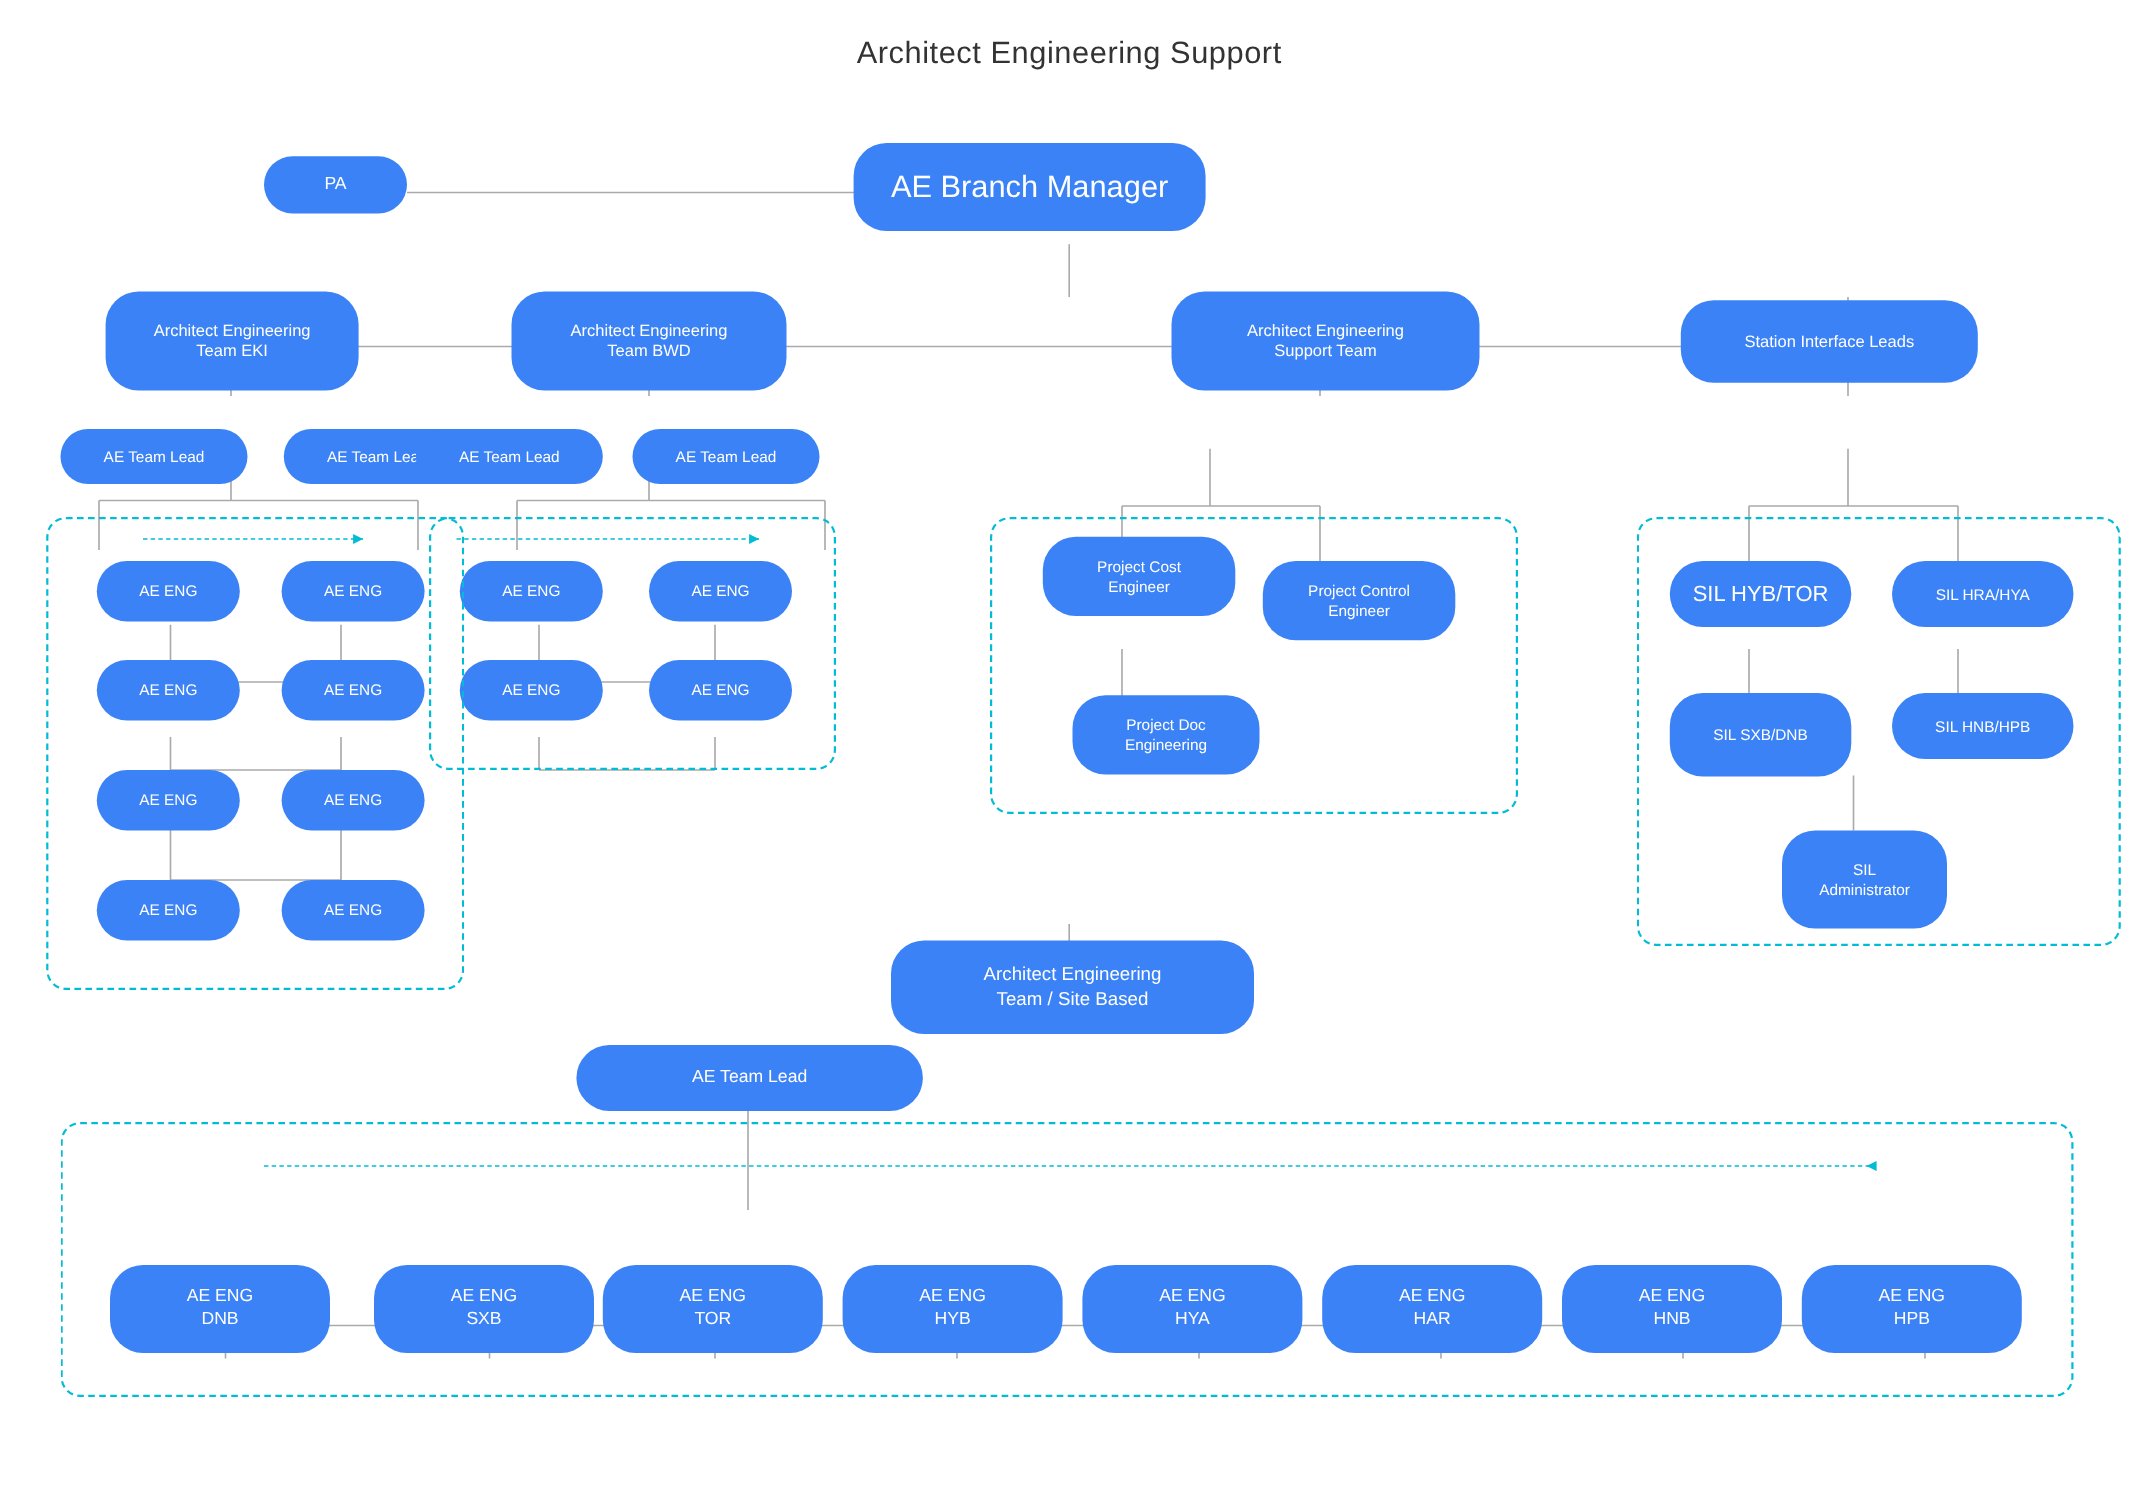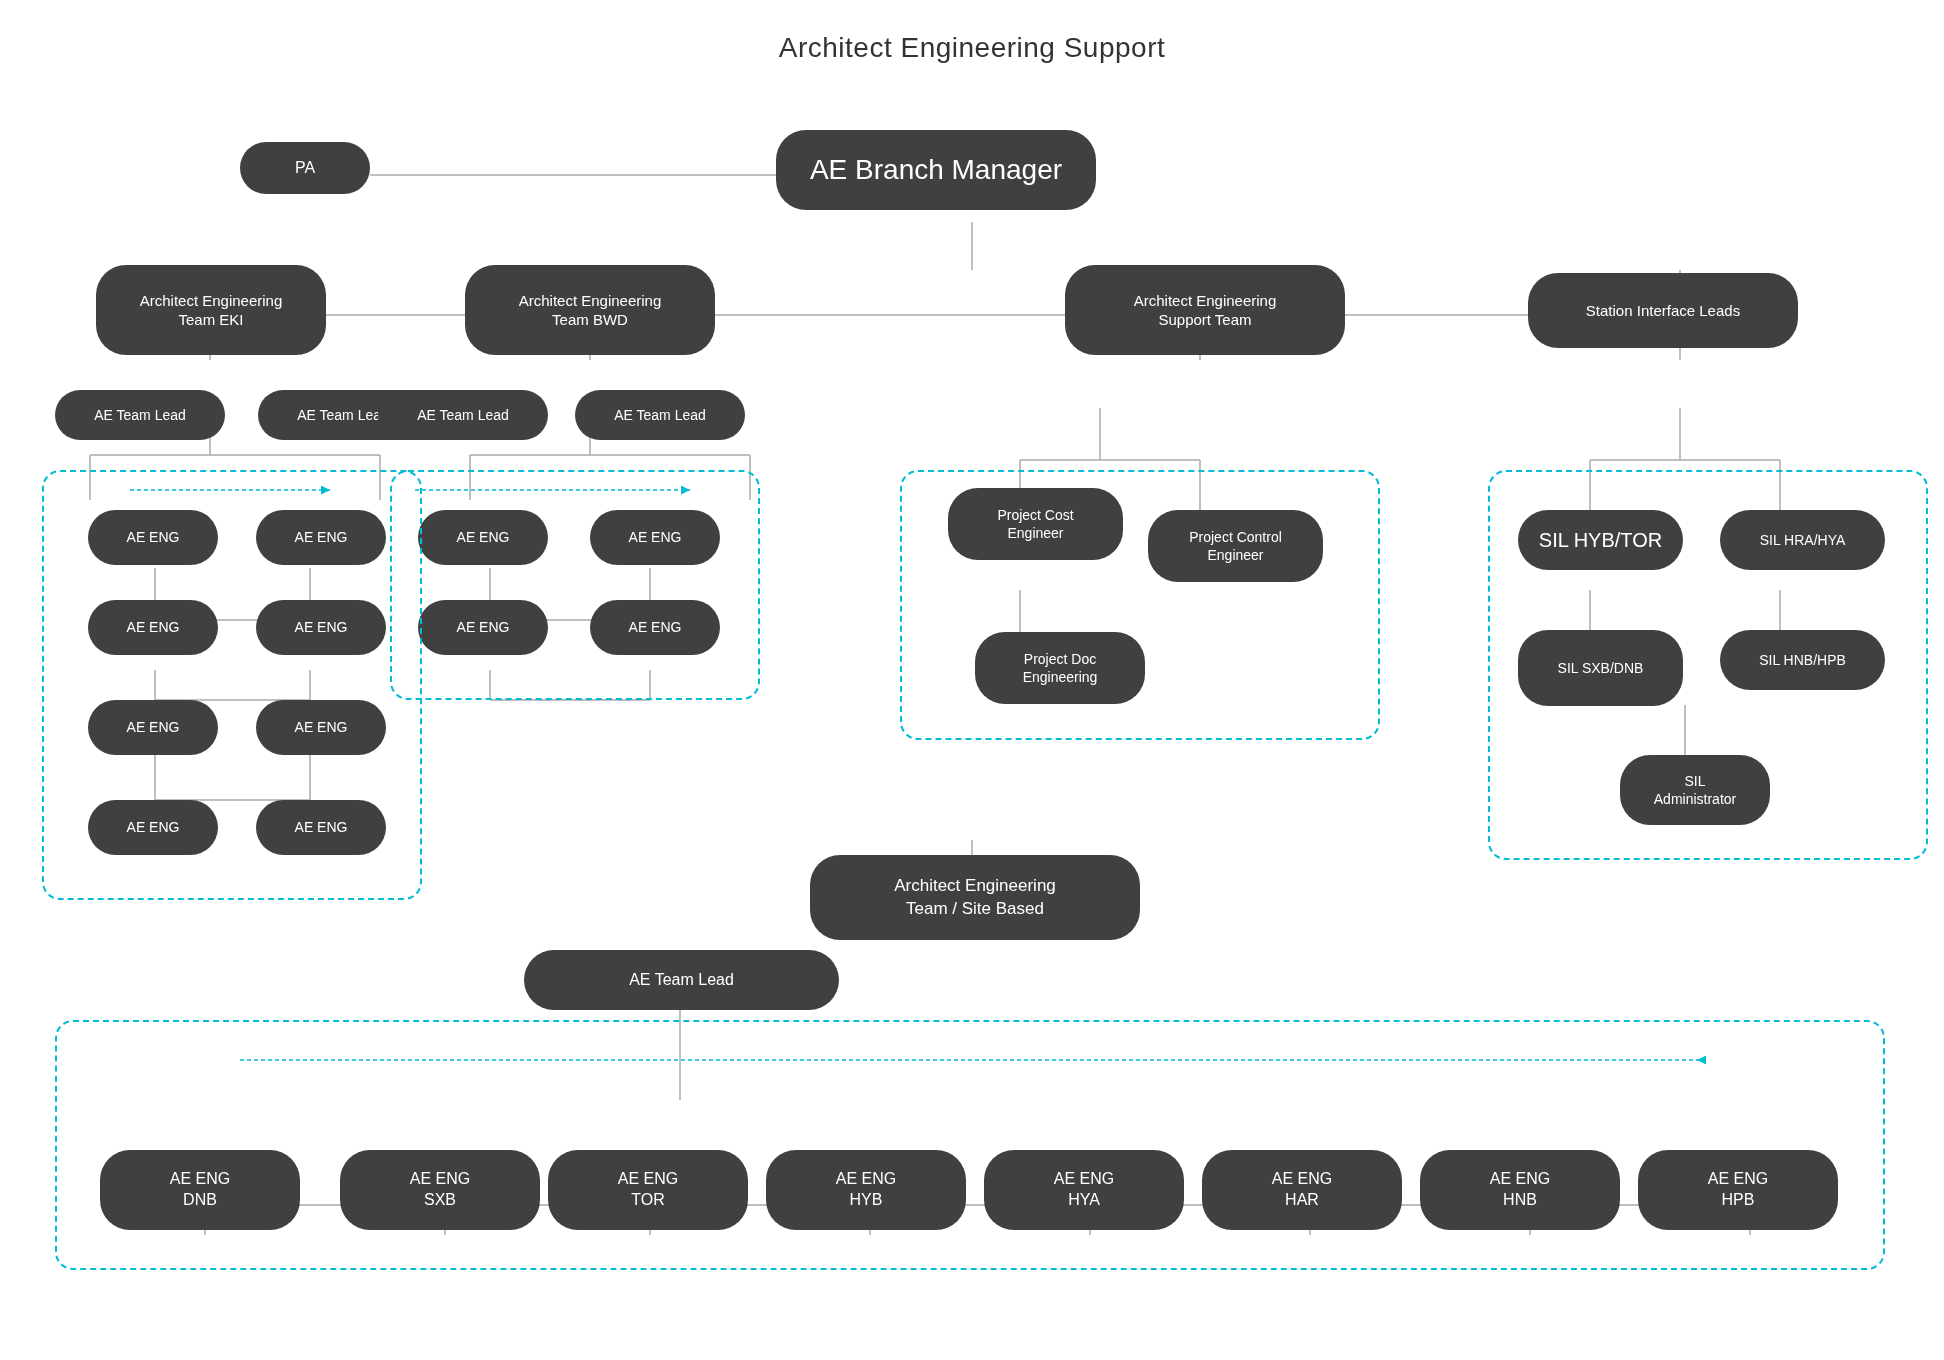--- a/index.html
+++ b/index.html
@@ -17,21 +17,21 @@
       font-size: 28px;
       color: #333;
       padding-top: 32px;
       padding-bottom: 20px;
       font-weight: 400;
       letter-spacing: 0.5px;
     }
 
     
     .node-dark {
-      background: #404040;
+      background: #3b82f6;
       color: #fff;
       border-radius: 30px;
       display: flex;
       align-items: center;
       justify-content: center;
       text-align: center;
       font-size: 15px;
       font-weight: 500;
       line-height: 1.3;
       padding: 8px 16px;
@@ -222,21 +222,21 @@
 </div>
 
 <div class="node-dark" style="left:1518px; top:630px; width:165px; height:76px; font-size:14px;">
   <span>SIL SXB/DNB</span>
 </div>
 
 <div class="node-dark" style="left:1720px; top:630px; width:165px; height:60px; font-size:14px;">
   <span>SIL HNB/HPB</span>
 </div>
 
-<div class="node-dark multiline" style="left:1620px; top:755px; width:150px; height:70px; font-size:14px;">
+<div class="node-dark multiline" style="left:1620px; top:755px; width:150px; height:89px; font-size:14px;">
   <span style="white-space:pre-line;">SIL
 Administrator</span>
 </div>
 
 <div class="node-dark" style="left:88px; top:510px; width:130px; height:55px; font-size:14px;">
   <span>AE ENG</span>
 </div>
 <div class="node-dark" style="left:256px; top:510px; width:130px; height:55px; font-size:14px;">
   <span>AE ENG</span>
 </div>

